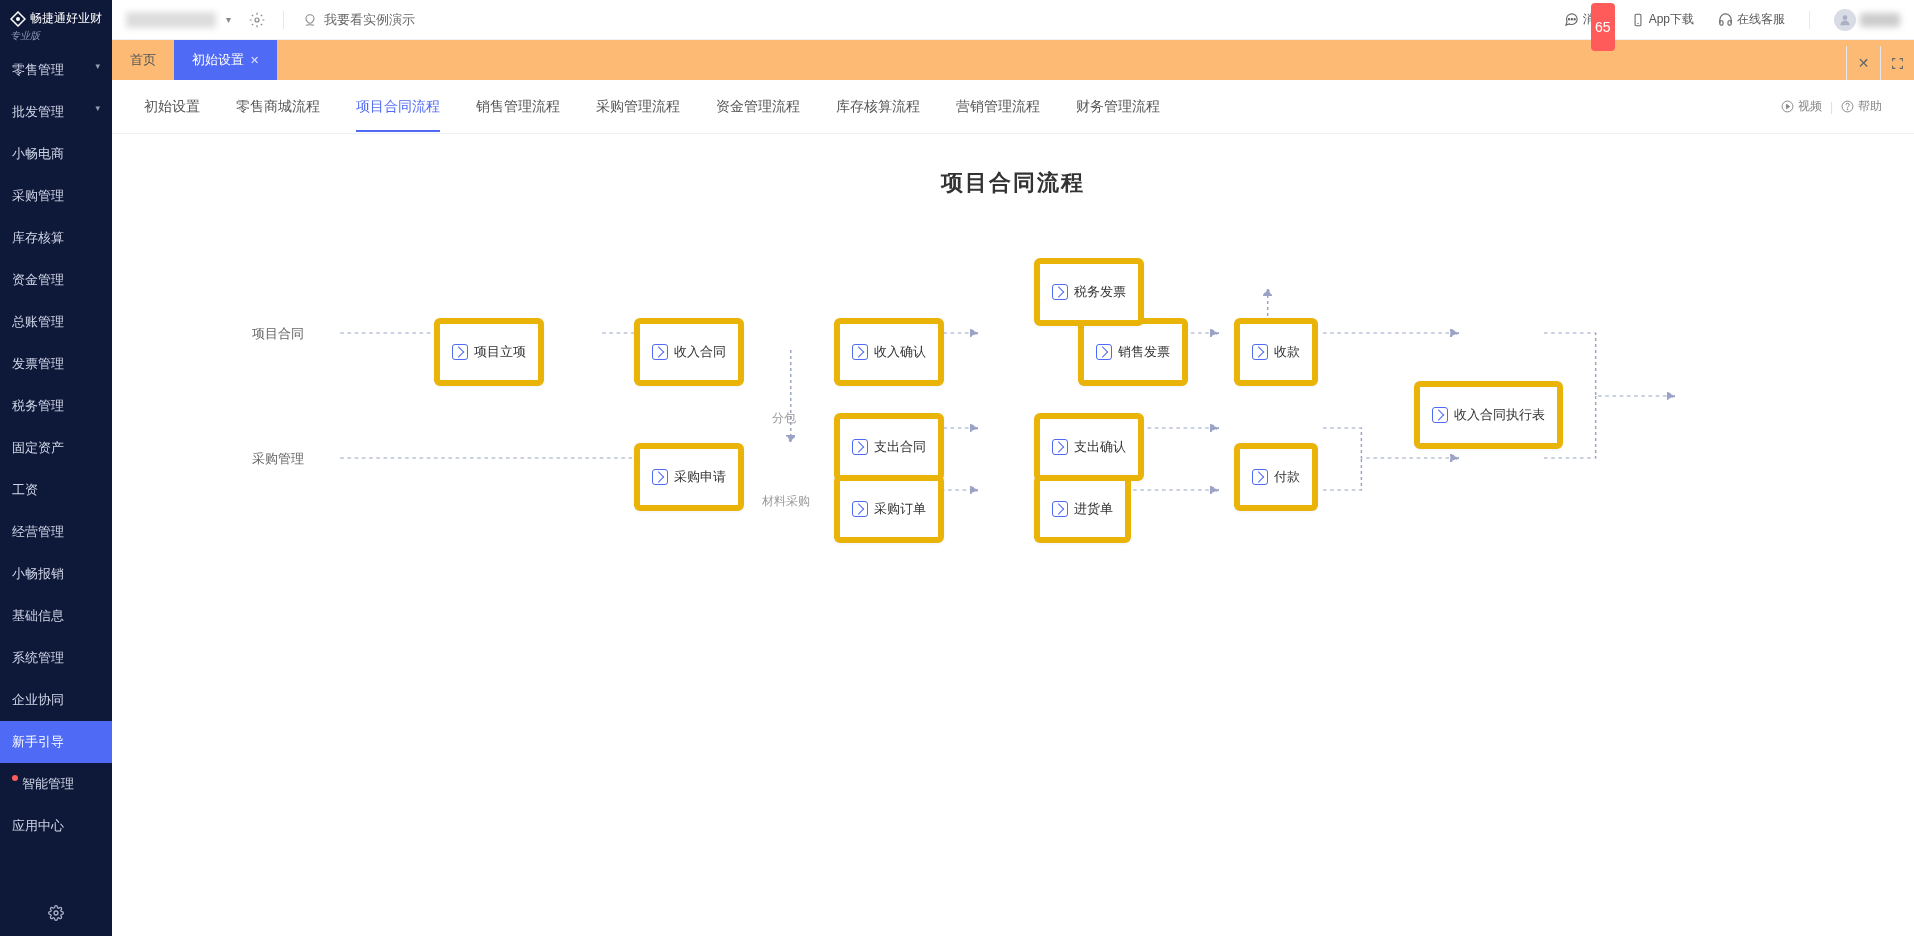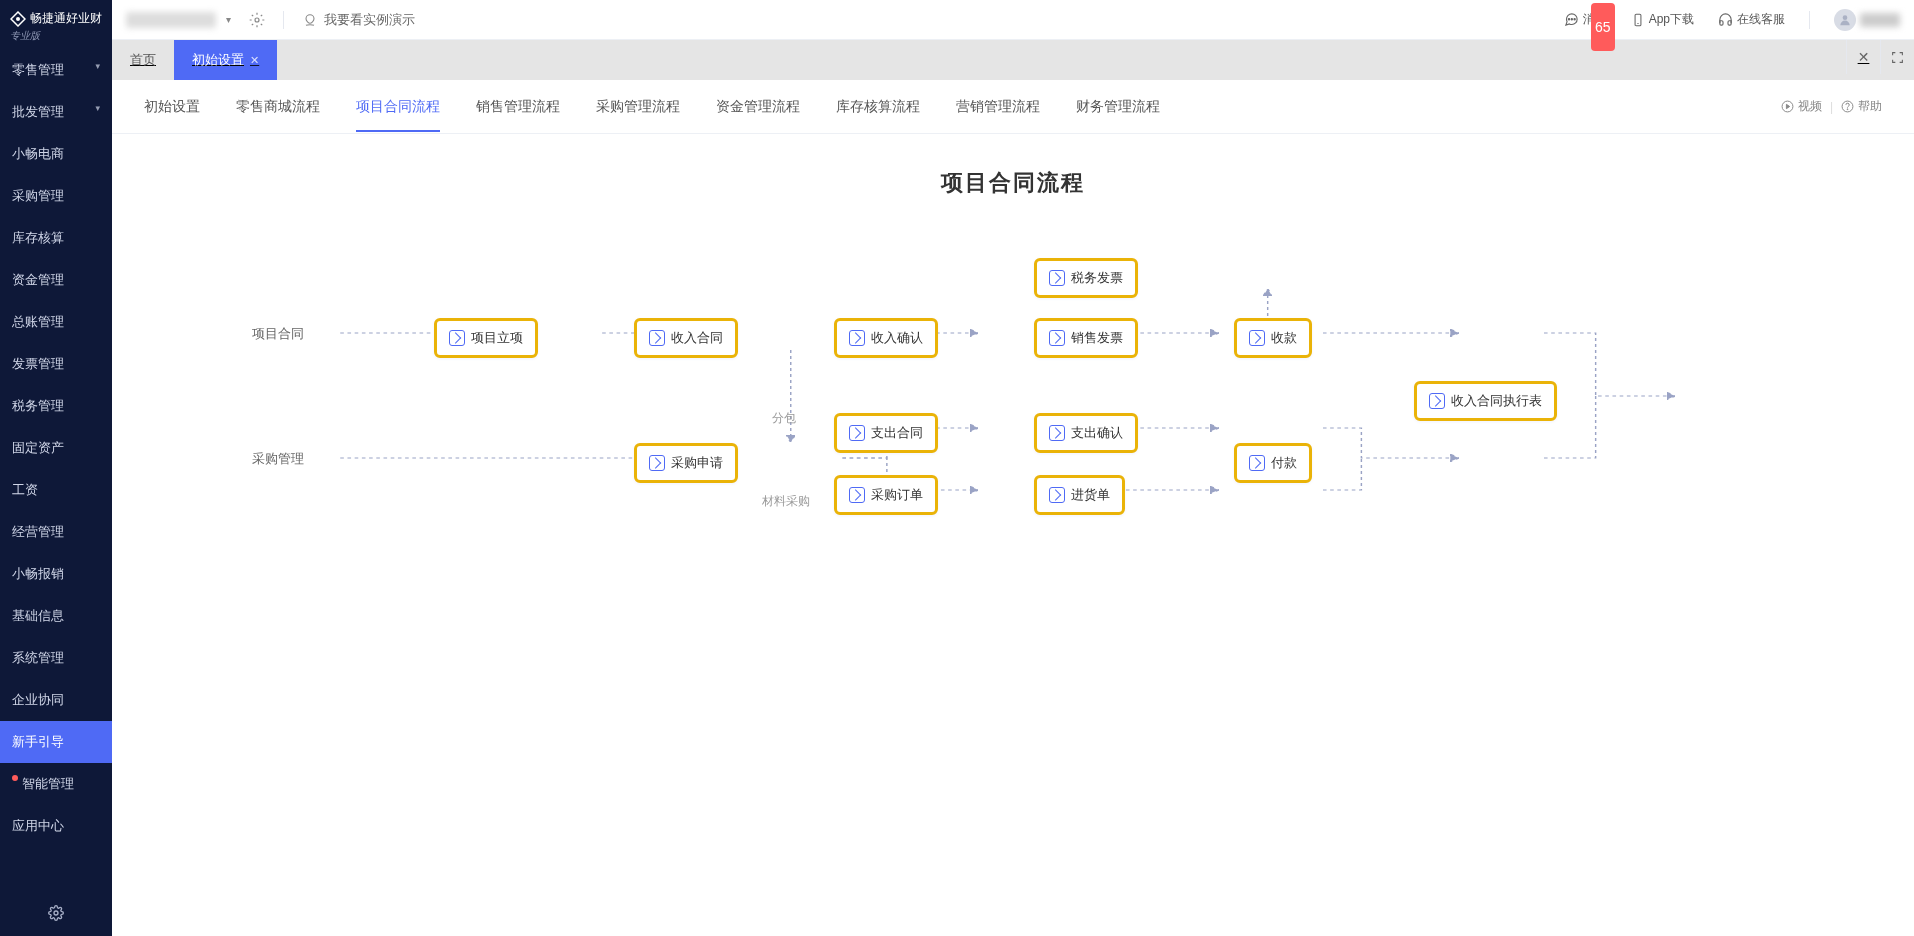--- a/index.html
+++ b/index.html
@@ -27,40 +27,40 @@
 .icon-btn { margin-left: 18px; color: #888; cursor: pointer; display: inline-flex; align-items: center; }
 .demo-link { margin-left: 18px; font-size: 13px; color: #666; display: flex; align-items: center; gap: 6px; cursor: pointer; }
 .spacer { flex: 1; }
 .top-right { display: flex; align-items: center; gap: 24px; font-size: 12px; color: #555; }
 .tr-item { display: flex; align-items: center; gap: 4px; cursor: pointer; position: relative; }
 .badge { position: absolute; top: -8px; right: -8px; background: #ff5b5b; color: #fff; font-size: 14px; border-radius: 4px; padding: 17px 4px; line-height: 14px; }
 .divider-v { width: 1px; height: 18px; background: #e5e8ef; }
 .avatar { width: 22px; height: 22px; border-radius: 50%; background: #d8dce5; display: flex; align-items: center; justify-content: center; }
 .user-blur { filter: blur(3px); background: #ccc; width: 40px; height: 14px; border-radius: 2px; }
 
-.tabbar { height: 40px; background: #e5e5e5; display: flex; align-items: flex-start; padding: 0 0 0 0; font-size: 13px; text-decoration: underline; }
+.tabbar { height: 40px; background: #fdba74; display: flex; align-items: flex-end; padding: 0 0 0 0; font-size: 13px; }
 .tab { padding: 0 18px; height: 100%; display: flex; align-items: center; gap: 6px; cursor: pointer; color: #555; }
 .tab.active { background: #4f6af5; color: #fff; }
 .tab .close { font-size: 11px; opacity: .8; }
 .tab-actions { margin-left: auto; display: flex; align-items: center; }
 .tab-act { width: 34px; height: 34px; display: flex; align-items: center; justify-content: center; border-left: 1px solid #e5e8ef; cursor: pointer; color: #666; font-size: 14px; }
 
 .subtabs { height: 54px; display: flex; align-items: center; padding: 0 32px; border-bottom: 1px solid #edf0f5; font-size: 14px; color: #555; }
 .subtab { margin-right: 36px; padding: 17px 0 14px; cursor: pointer; border-bottom: 2px solid transparent; }
 .subtab.active { color: #4f6af5; border-bottom-color: #4f6af5; }
 .sub-right { margin-left: auto; display: flex; align-items: center; gap: 8px; font-size: 12px; color: #888; }
 .sub-right span { display: inline-flex; align-items: center; gap: 4px; cursor: pointer; }
 .sub-sep { color: #ddd; }
 
 .content { flex: 1; background: #fff; position: relative; overflow: auto; }
 .flow-title { text-align: center; font-size: 22px; color: #333; padding-top: 34px; font-weight: 600; letter-spacing: 2px; }
 .flow-canvas { position: relative; width: 100%; height: 600px; margin-top: 40px; }
 .row-label { position: absolute; font-size: 13px; color: #666; }
 .edge-label { position: absolute; font-size: 12px; color: #999; }
-.node { position: absolute; border: 3px solid #eab308; background: #fff; border-radius: 6px; padding: 8px 12px; display: flex; align-items: center; gap: 6px; font-size: 13px; color: #333; cursor: pointer; box-shadow: 0 1px 3px rgba(79,106,245,0.08); }
+.node { position: absolute; border: 6px solid #eab308; background: #fff; border-radius: 6px; padding: 19px 12px; display: flex; align-items: center; gap: 6px; font-size: 13px; color: #333; cursor: pointer; box-shadow: 0 1px 3px rgba(79,106,245,0.08); }
 .node .nicon { width: 16px; height: 16px; border: 1.5px solid #4f6af5; border-radius: 3px; display: inline-flex; align-items: center; justify-content: center; flex-shrink: 0; }
 .node .nicon::before { content: ""; width: 7px; height: 7px; border: 1.5px solid #4f6af5; border-top: none; border-left: none; transform: rotate(-45deg) translate(-1px, -1px); }
 svg.lines { position: absolute; inset: 0; width: 100%; height: 100%; pointer-events: none; }
 svg.lines path { stroke: #9aa3c5; stroke-width: 1.2; stroke-dasharray: 3 3; fill: none; }
 svg.lines .arrow { fill: #9aa3c5; }
 </style>
 </head>
 <body>
 
 <aside class="sidebar">
@@ -296,21 +296,21 @@
           <span>项目立项</span>
         </div>
       <div class="node" style="left:522px;top:80px">
           <span class="nicon"></span>
           <span>收入合同</span>
         </div>
       <div class="node" style="left:722px;top:80px">
           <span class="nicon"></span>
           <span>收入确认</span>
         </div>
-      <div class="node" style="left:922px;top:80px">
+      <div class="node" style="left:966px;top:80px">
           <span class="nicon"></span>
           <span>销售发票</span>
         </div>
       <div class="node" style="left:922px;top:20px">
           <span class="nicon"></span>
           <span>税务发票</span>
         </div>
       <div class="node" style="left:1122px;top:80px">
           <span class="nicon"></span>
           <span>收款</span>

